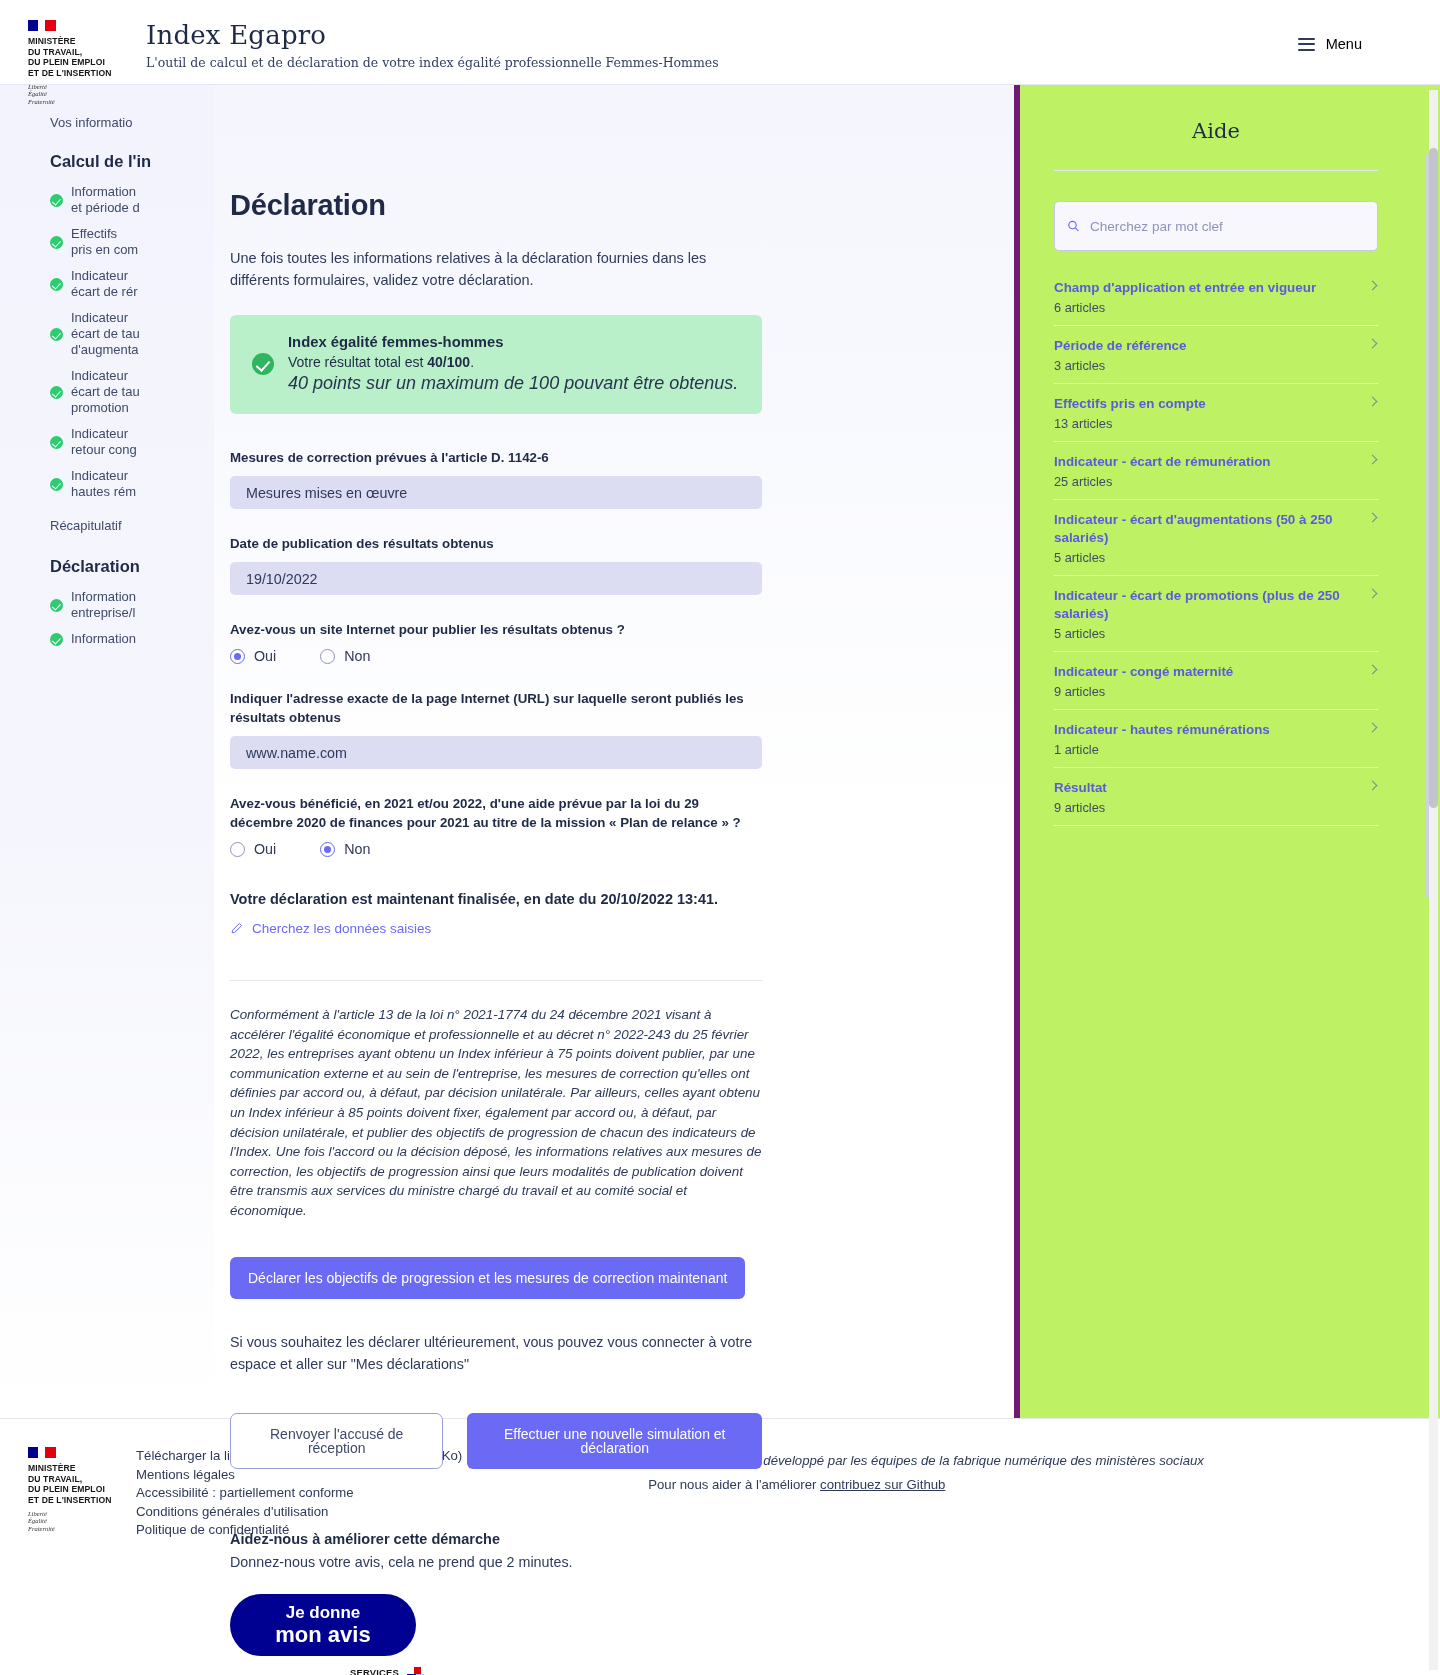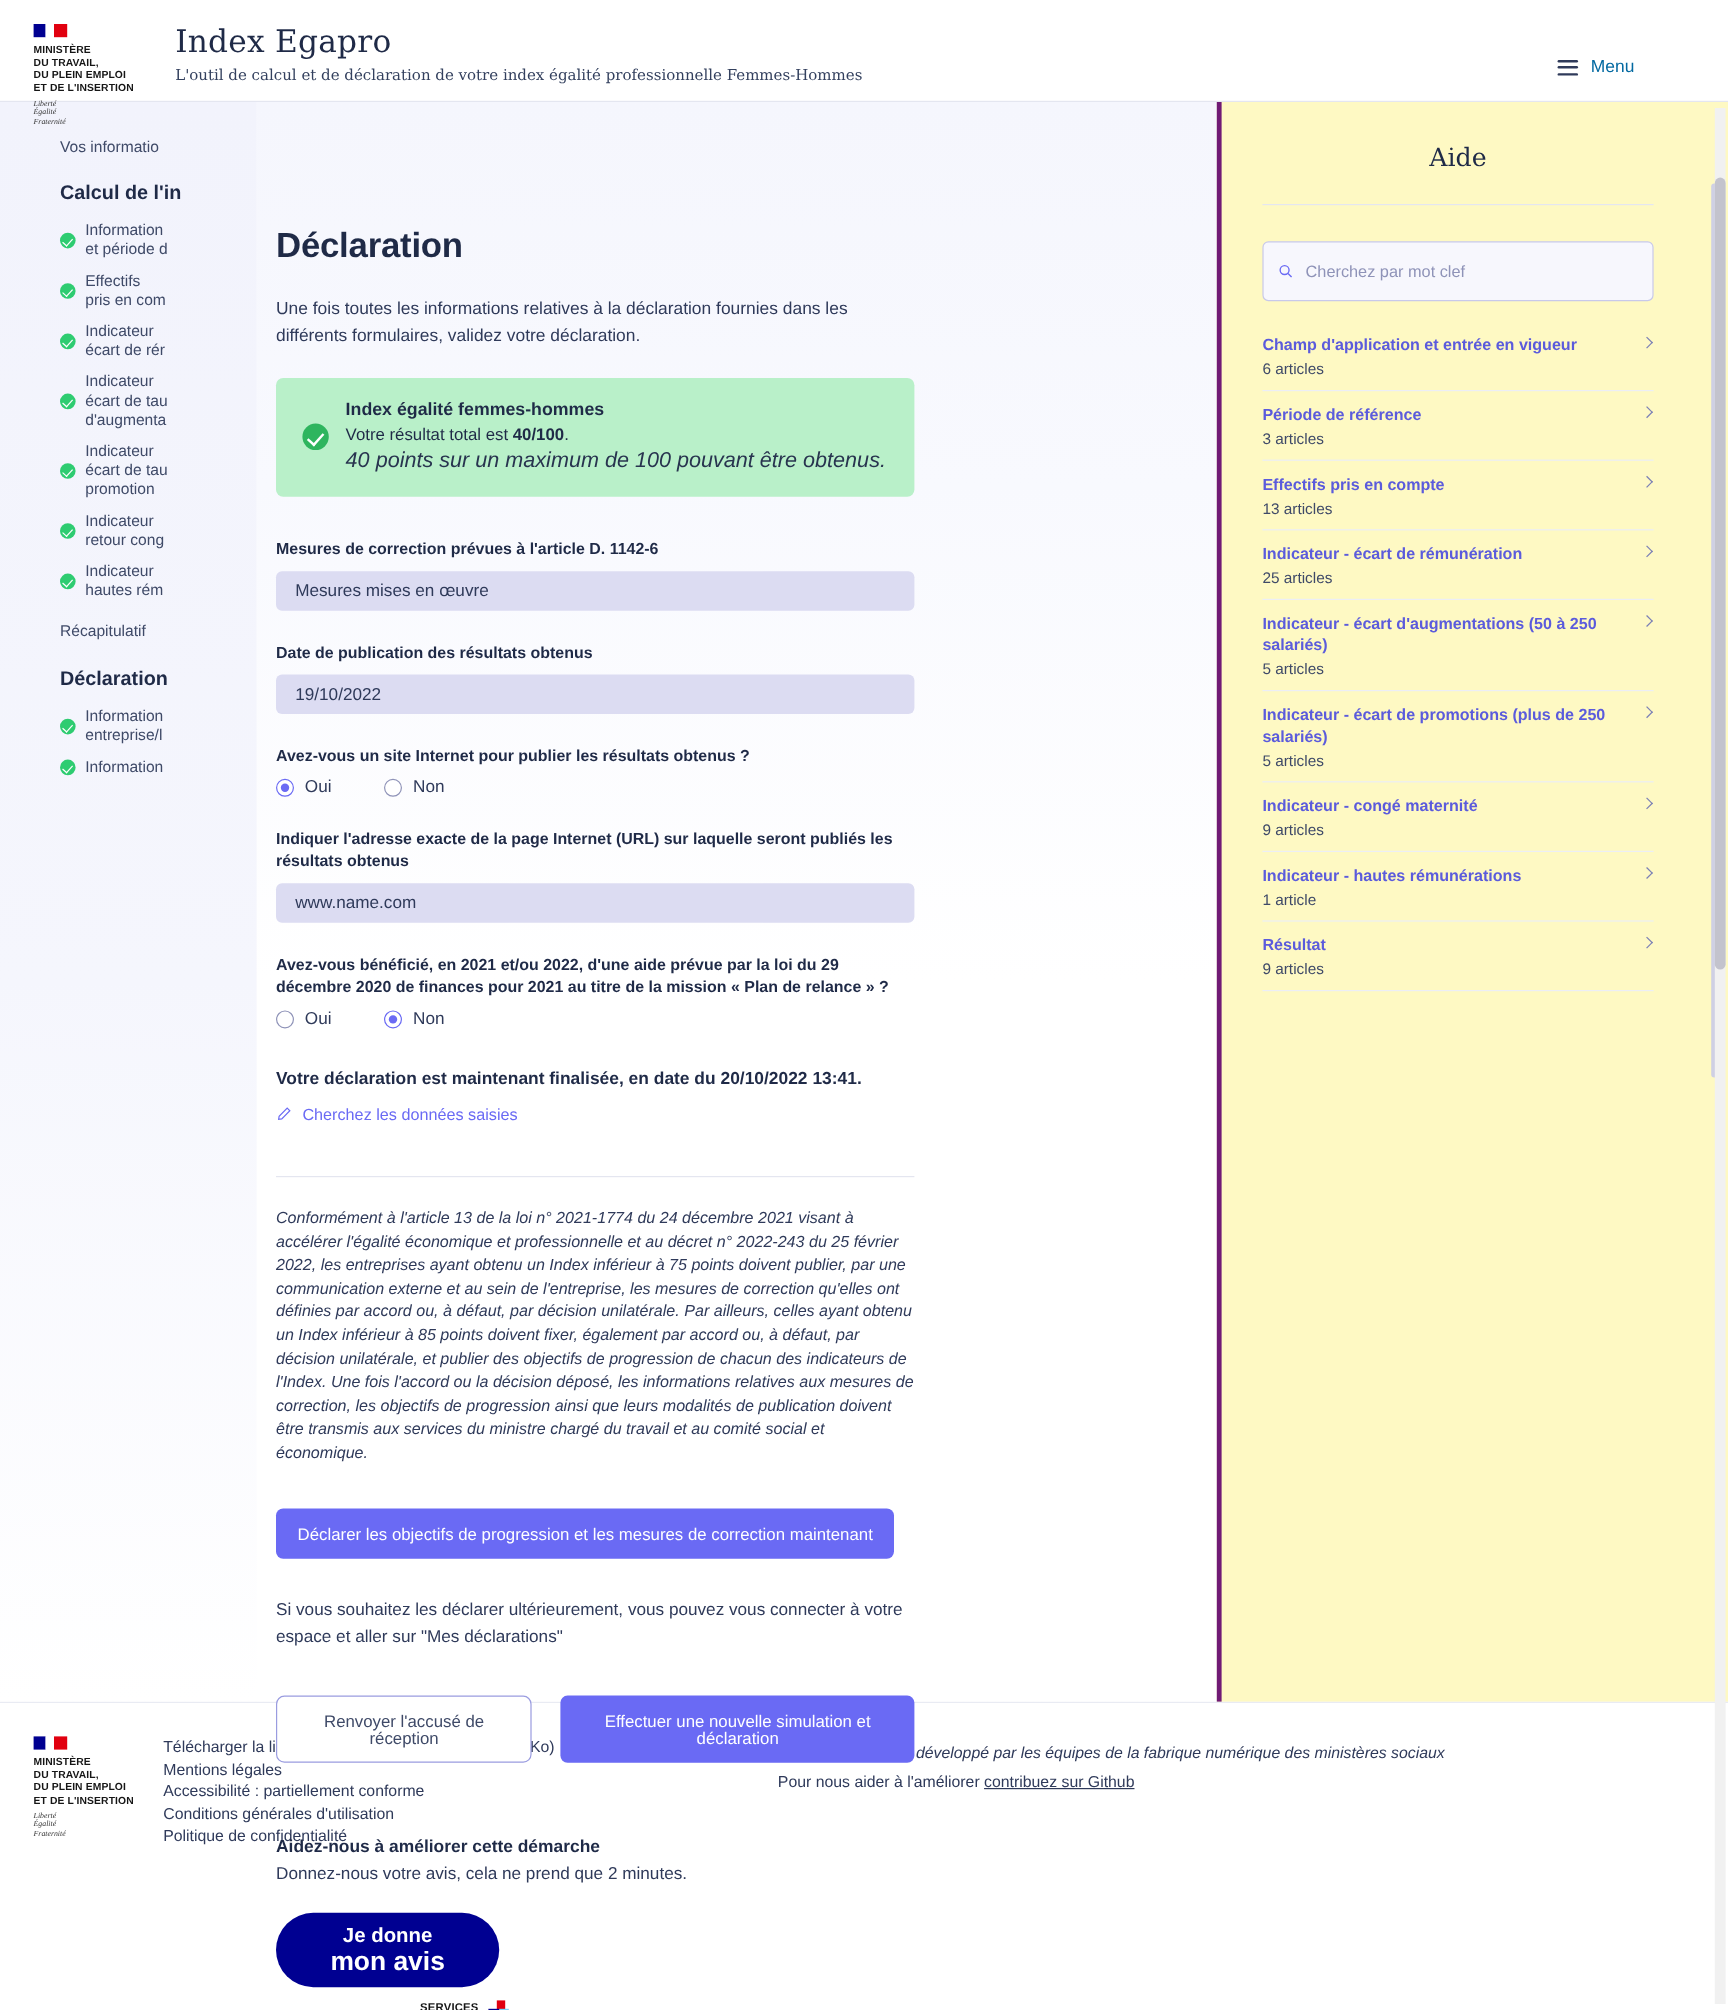--- a/index.html
+++ b/index.html
@@ -56,23 +56,23 @@
   }
   .brand p {
     font-family: "DejaVu Serif", "Liberation Serif", serif;
     font-size: 12.5px;
     line-height: 18px;
     color: #33405e;
     margin-top: 3px;
   }
   .menu-btn {
     position: absolute;
-    right: 78px; top: 48px;
+    right: 78px; top: 36px;
     display: flex; align-items: center; gap: 11px;
-    color: #0369a1;
+    color: #000000;
     font-size: 14.5px;
     cursor: pointer;
     background: none; border: none;
     font-family: "Liberation Sans", sans-serif;
   }
   .burger { display: flex; flex-direction: column; gap: 3.5px; }
   .burger i { display: block; width: 17px; height: 2px; background: #2f3a5a; border-radius: 1px; }
 
   
   .body-wrap { display: flex; height: 1333px; }
@@ -222,22 +222,22 @@
   .sp-logo {
     margin: 10px 0 0 120px; display: flex; align-items: center; gap: 6px;
   }
   .sp-txt { font-size: 9.4px; font-weight: bold; line-height: 11px; color: #161616; letter-spacing: .2px; }
   .sp-mark { position: relative; width: 24px; height: 24px; }
   .sp-mark span { position: absolute; display: block; }
 
   
   .aide {
     flex: 0 0 426px; width: 426px;
-    background: #fef9c3;
-    border-left: 4px solid #701a75;
+    background: #bef264;
+    border-left: 6px solid #701a75;
     padding: 34px 62px 0 34px;
     position: relative;
   }
   .aide h3 {
     font-family: "DejaVu Serif","Liberation Serif",serif;
     font-weight: normal; font-size: 21px; color: #1f2a47;
     text-align: center; margin-bottom: 27px;
   }
   .aide-sep { height: 1px; background: #e4e6f0; margin-bottom: 30px; }
   .search {

